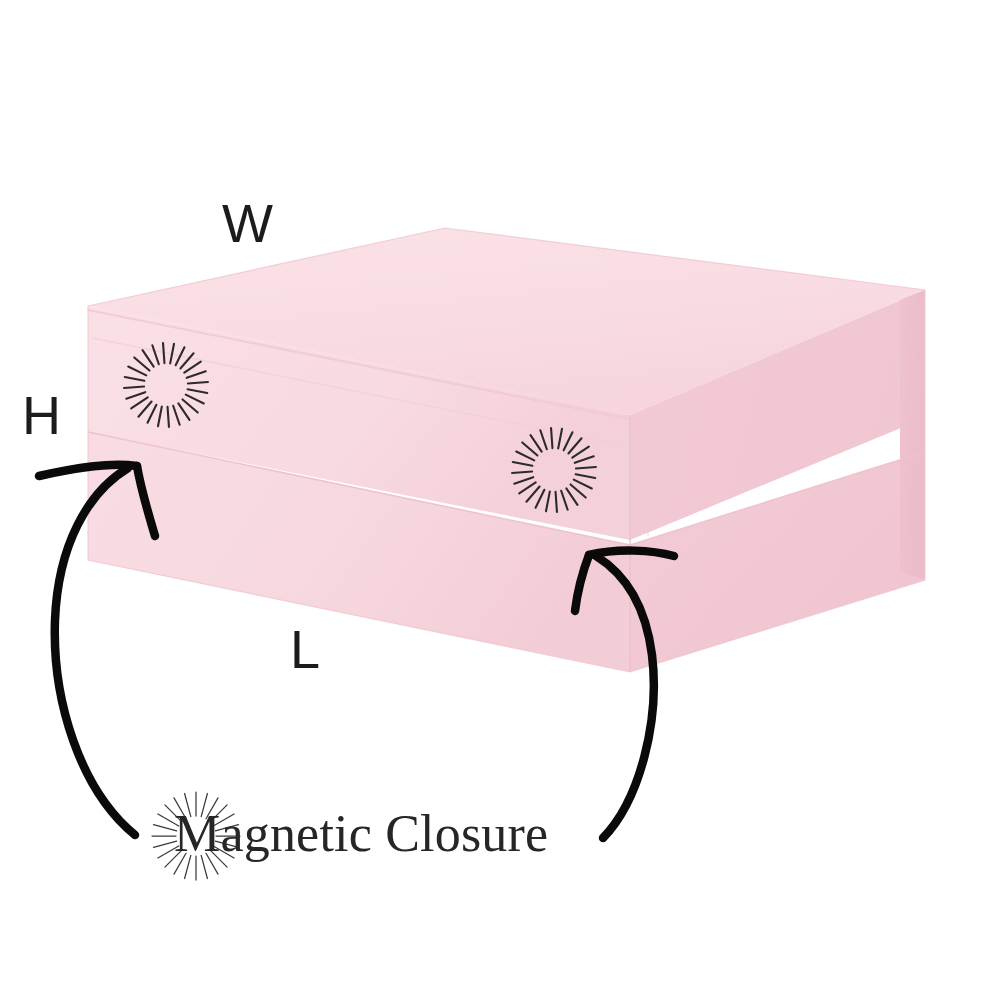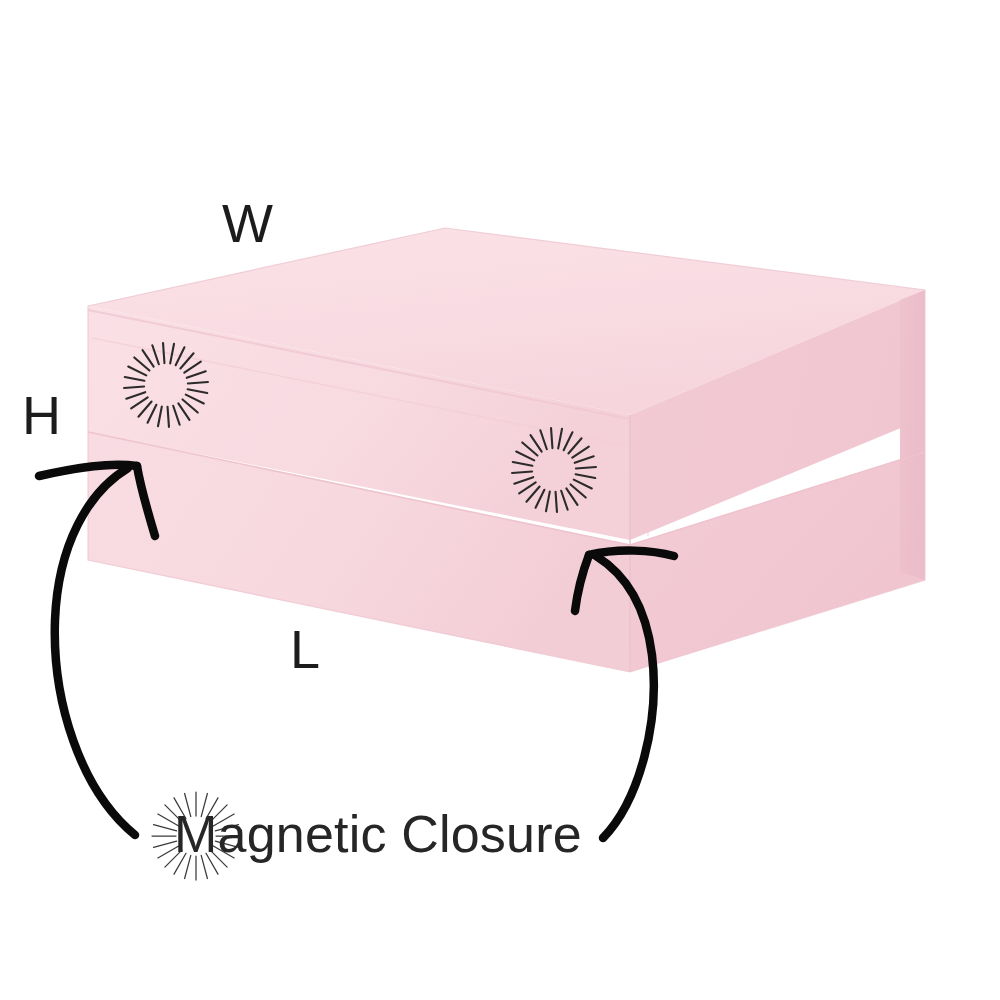--- a/index.html
+++ b/index.html
@@ -34,21 +34,21 @@
     letter-spacing: 0.5px;
     user-select: none;
   }
   #label-w { left: 222px; top: 196px; }
   #label-h { left: 22px; top: 388px; }
   #label-l { left: 290px; top: 622px; }
   #caption {
     position: absolute;
     left: 174px;
     top: 808px;
-    font-family: Liberation Sans, sans-serif;
+    font-family: Liberation Serif, serif;
     font-weight: 400;
     font-size: 52px;
     line-height: 1;
     color: #262626;
     letter-spacing: 0.2px;
     white-space: nowrap;
     user-select: none;
   }
 </style>
 </head>

